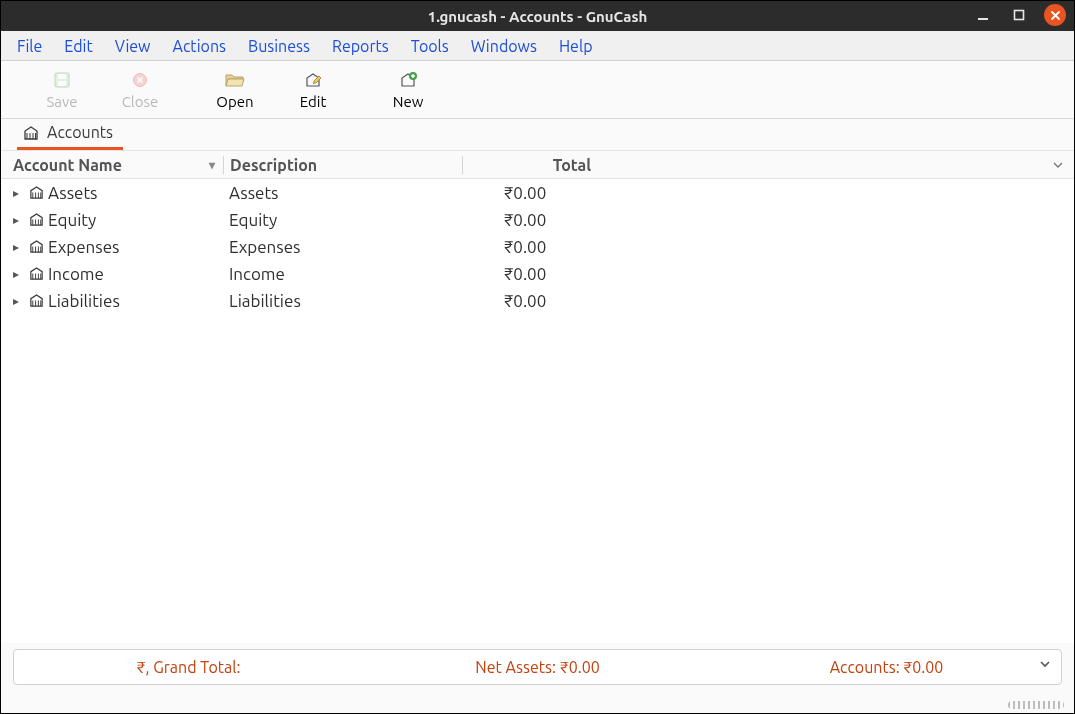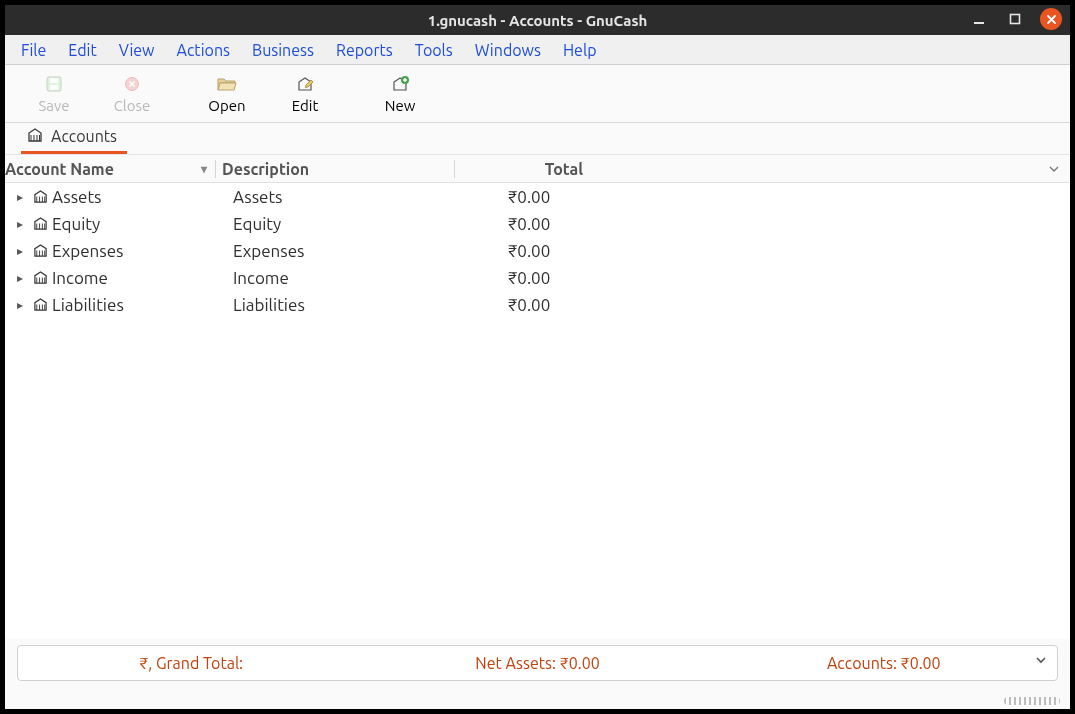--- a/index.html
+++ b/index.html
@@ -9,21 +9,21 @@
     background: #fff;
     width: 1075px;
     height: 714px;
     overflow: hidden;
     color: #3c3c3c;
   }
   .window {
     width: 1075px;
     height: 714px;
     background: #fafafa;
-    border: 5px solid #000000;
+    border: 1px solid #000000;
     display: flex;
     flex-direction: column;
   }
   
   .titlebar {
     height: 30px;
     background: #2c2c2c;
     color: #e6e6e6;
     display: flex;
     align-items: center;
@@ -75,21 +75,21 @@
     border-radius: 3px;
   }
 
   
   .toolbar {
     height: 58px;
     background: #fafafa;
     border-bottom: 1px solid #d7d7d7;
     display: flex;
     align-items: center;
-    padding: 0 10px;
+    padding: 0 22px;
     gap: 0;
     font-size: 15px;
   }
   .tool-group {
     display: flex;
     align-items: stretch;
     height: 100%;
   }
   .tool-sep {
     width: 1px;
@@ -117,38 +117,39 @@
     height: 32px;
     background: #fafafa;
     display: flex;
     align-items: flex-end;
     padding: 0 16px;
     font-size: 16px;
     border-bottom: 1px solid #e4e4e4;
   }
   .tab {
     display: flex;
-    align-items: flex-start;
+    align-items: flex-end;
     gap: 8px;
     padding: 4px 10px 6px 6px;
     border-bottom: 3px solid #e95420;
     color: #3a3a3a;
   }
   .tab .tab-icon { display:flex; }
 
   
   .table-header {
     height: 28px;
     background: #fafafa;
     border-bottom: 1px solid #e0e0e0;
     display: flex;
     align-items: center;
     font-size: 16px;
     font-weight: 600;
     color: #555;
+    padding-left: 12px;
     position: relative;
   }
   .th-name { width: 210px; display:flex; align-items:center; gap:6px;}
   .th-name .sort-arrow { font-size:12px; color:#888; margin-left:auto; margin-right:8px;}
   .th-desc { width: 238px; padding-left:6px;}
   .th-total { width: 136px; text-align: right; padding-right: 8px;}
   .th-sep   {
     width: 1px; height: 18px; background: #d4d4d4;
   }
   .th-expand {

